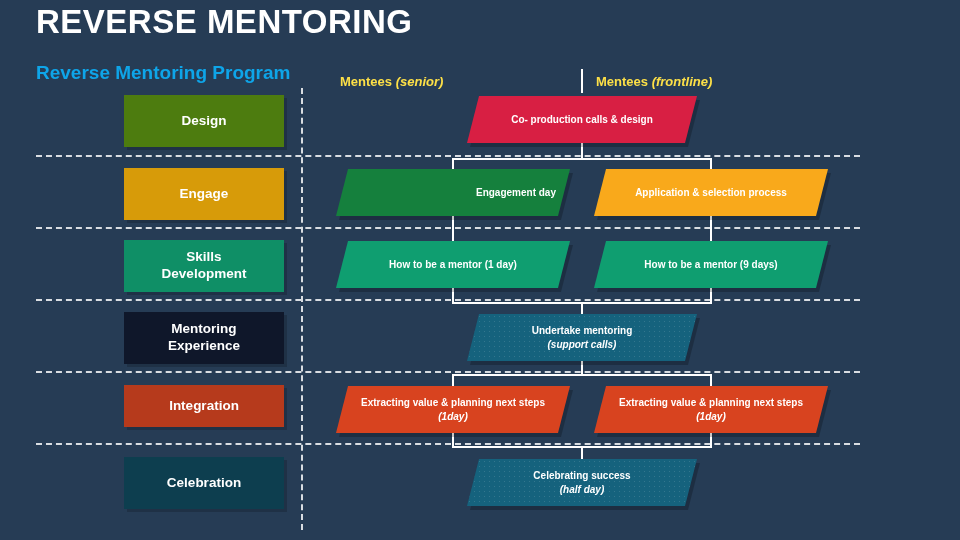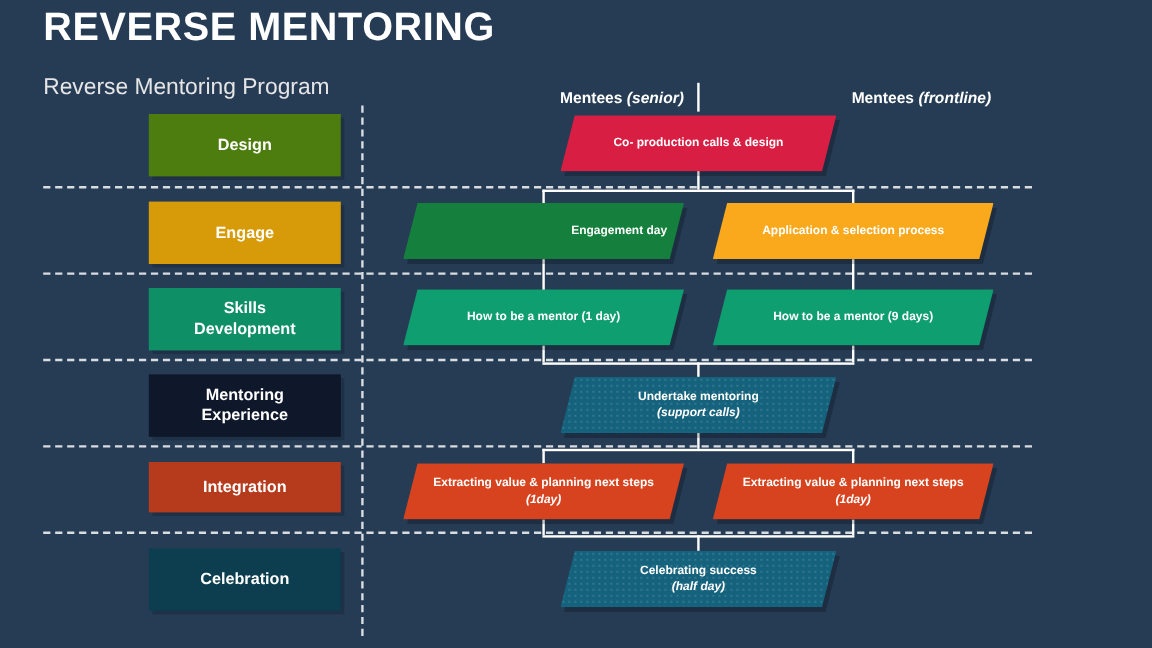--- a/index.html
+++ b/index.html
@@ -13,28 +13,28 @@
   #stage { position:absolute; left:0; top:0; width:960px; height:540px; }
 
   
   .title {
     position:absolute; left:36px; top:4px;
     font-size:33px; font-weight:bold; letter-spacing:0.5px;
     color:#ffffff; line-height:1.1;
   }
   .subtitle {
     position:absolute; left:36px; top:62px;
-    font-size:19px; font-weight:normal; color:#e5e5e5;text-align:center;
+    font-size:19px; font-weight:bold; color:#0ea5e9;text-align:center;
   }
 
   
   .colhead {
     position:absolute; top:74px;
-    font-size:13px; font-weight:bold; color:#ffffff;
-    text-align:right; white-space:nowrap;
+    font-size:13px; font-weight:bold; color:#fde047;
+    text-align:left; white-space:nowrap;
   }
   .colhead .it { font-style:italic; }
   #head-mentees { left:340px; width:230px; }
   #head-mentor  { left:596px; width:230px; }
 
   
   .vdash {
     position:absolute; left:301px; top:88px; width:0; height:442px;
     border-left:2px dashed #d9dde2;
   }

